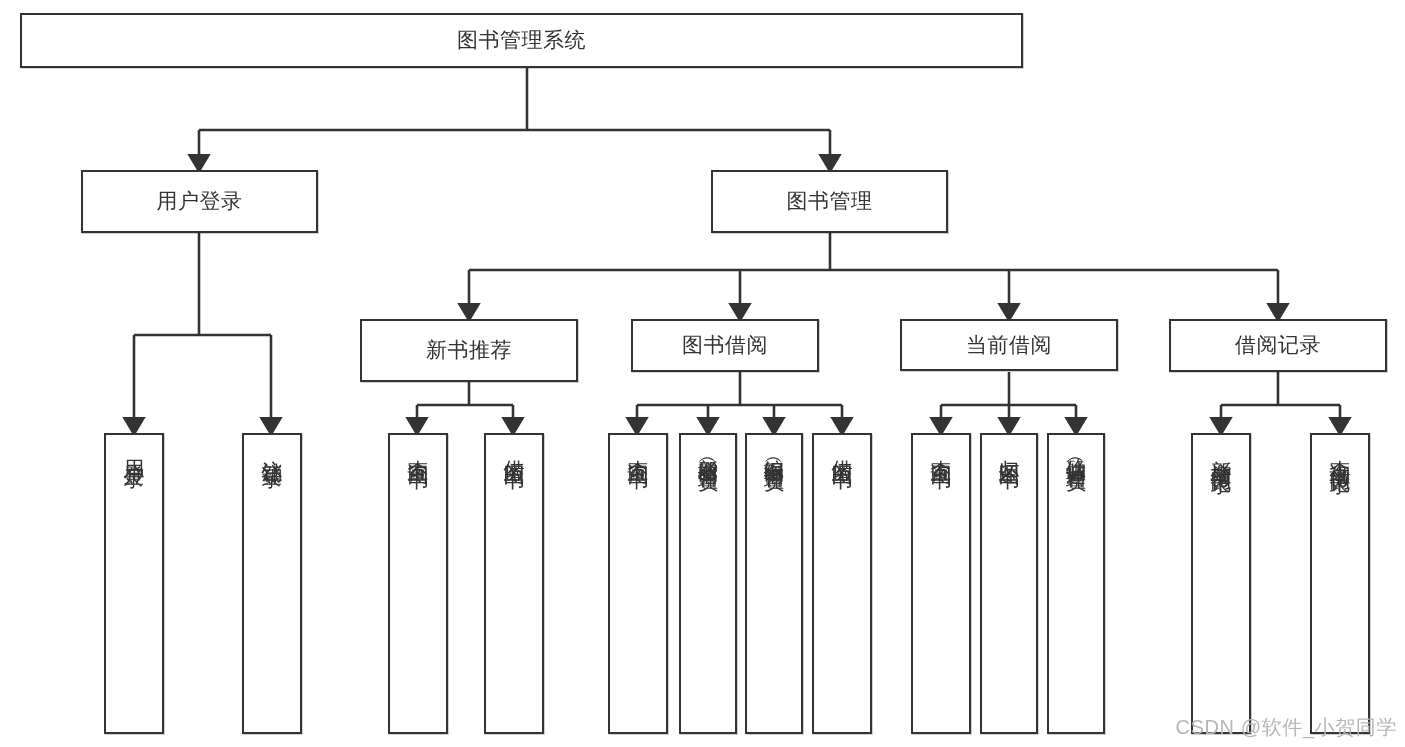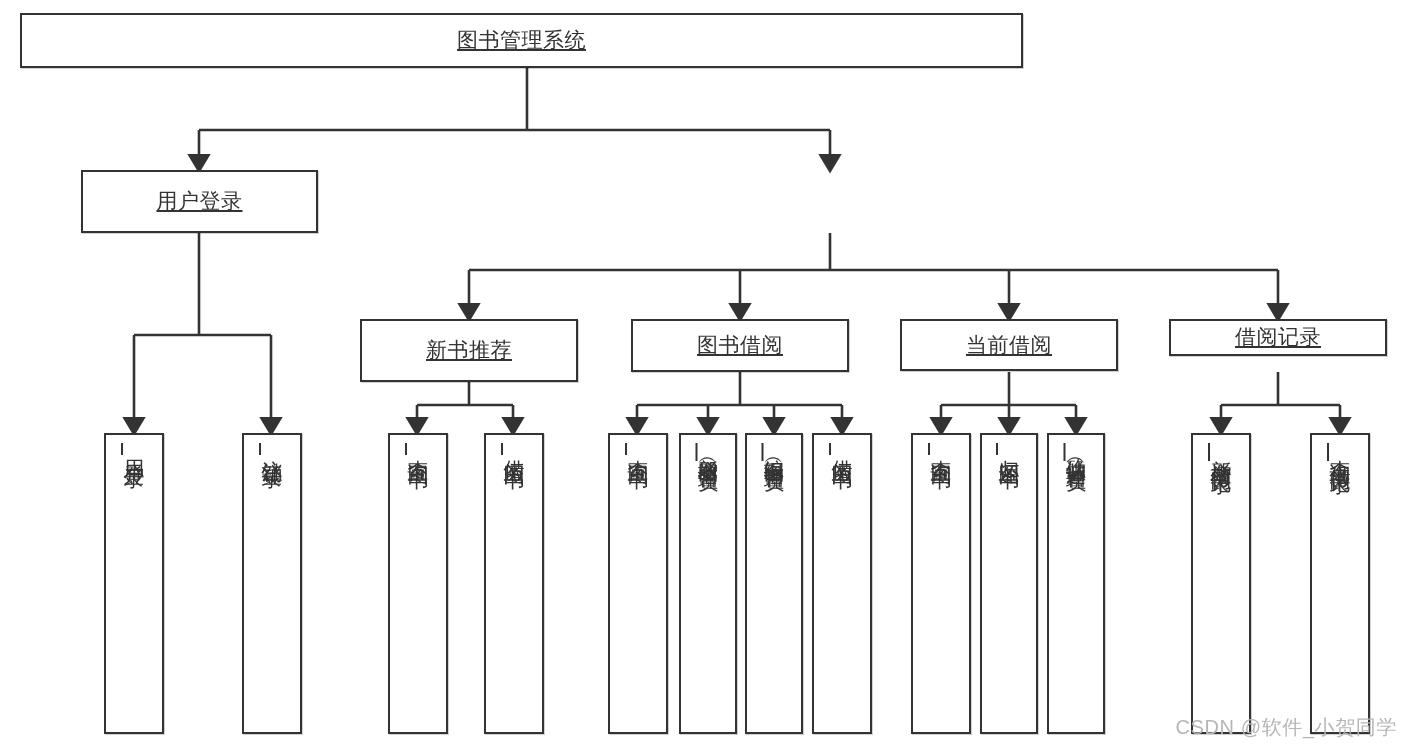--- a/index.html
+++ b/index.html
@@ -35,21 +35,20 @@
     align-items: center;
     justify-content: center;
     color: #333333;
     box-shadow: 1px 1px 0 rgba(0,0,0,0.18);
   }
   .node .label {
     display: block;
     text-align: center;
     line-height: 1.18;
     white-space: nowrap;
-    text-decoration: underline;
   }
   .node.horizontal .label {
     font-size: 21px;
     letter-spacing: 0.5px;
   }
   .node.vertical {
     align-items: flex-start;
     padding-top: 8px;
   }
   .node.vertical .label {
@@ -131,31 +130,34 @@
     </g>
   </svg>
 
   <div class="node horizontal" style="left:20px; top:13px; width:1003px; height:55px;">
     <span class="label">图书管理系统</span>
   </div>
 
   <div class="node horizontal" style="left:81px; top:170px; width:237px; height:63px;">
     <span class="label">用户登录</span>
   </div>
+  <div class="node horizontal" style="left:711px; top:170px; width:237px; height:63px;">
+    <span class="label">图书管理</span>
+  </div>
 
   <div class="node horizontal" style="left:360px; top:319px; width:218px; height:63px;">
     <span class="label">新书推荐</span>
   </div>
-  <div class="node horizontal" style="left:631px; top:319px; width:218px; height:53px;">
+  <div class="node horizontal" style="left:631px; top:319px; width:188px; height:53px;">
     <span class="label">图书借阅</span>
   </div>
   <div class="node horizontal" style="left:900px; top:319px; width:218px; height:52px;">
     <span class="label">当前借阅</span>
   </div>
-  <div class="node horizontal" style="left:1169px; top:319px; width:218px; height:37px;">
+  <div class="node horizontal" style="left:1169px; top:319px; width:218px; height:53px;">
     <span class="label">借阅记录</span>
   </div>
 
   <div class="node vertical" style="left:104px; top:433px; width:60px; height:301px;">
     <span class="label">用户登录</span>
   </div>
   <div class="node vertical" style="left:242px; top:433px; width:60px; height:301px;">
     <span class="label">注销登录</span>
   </div>
 

